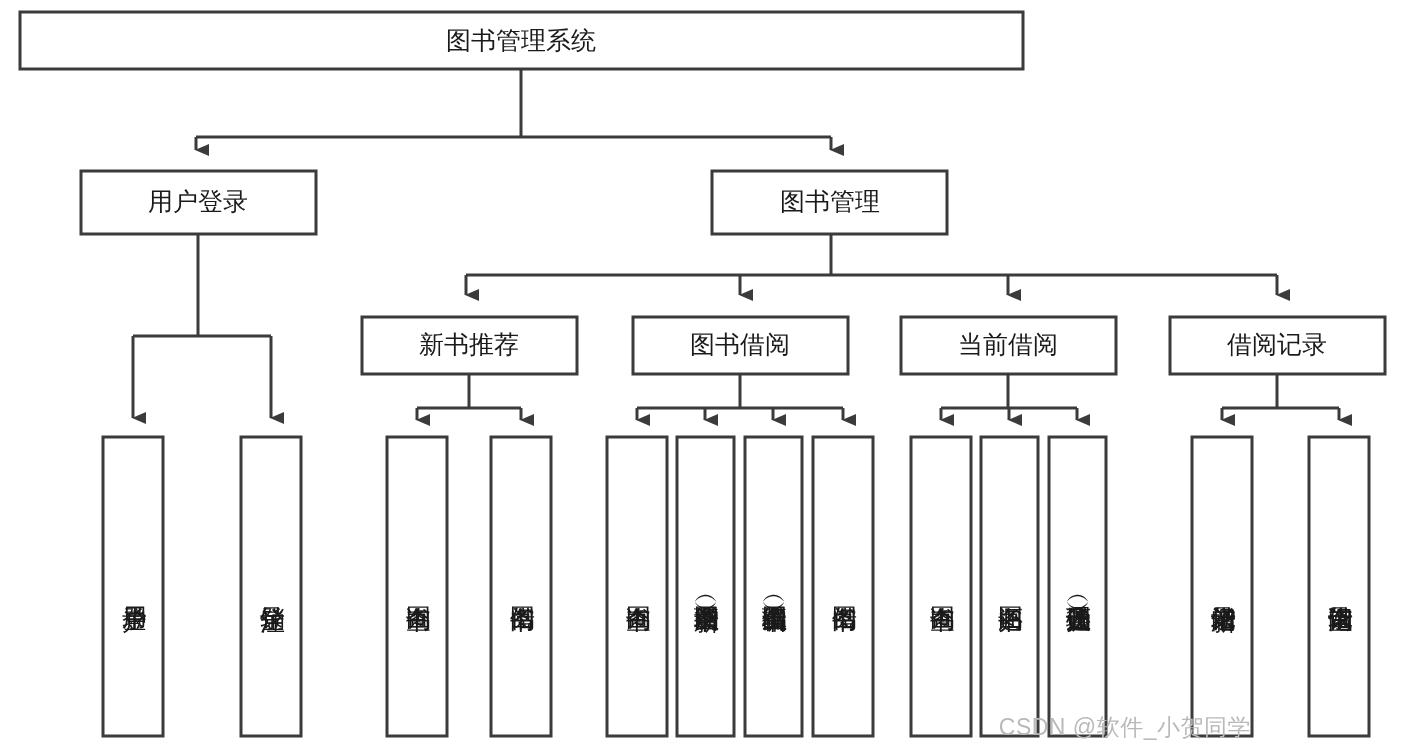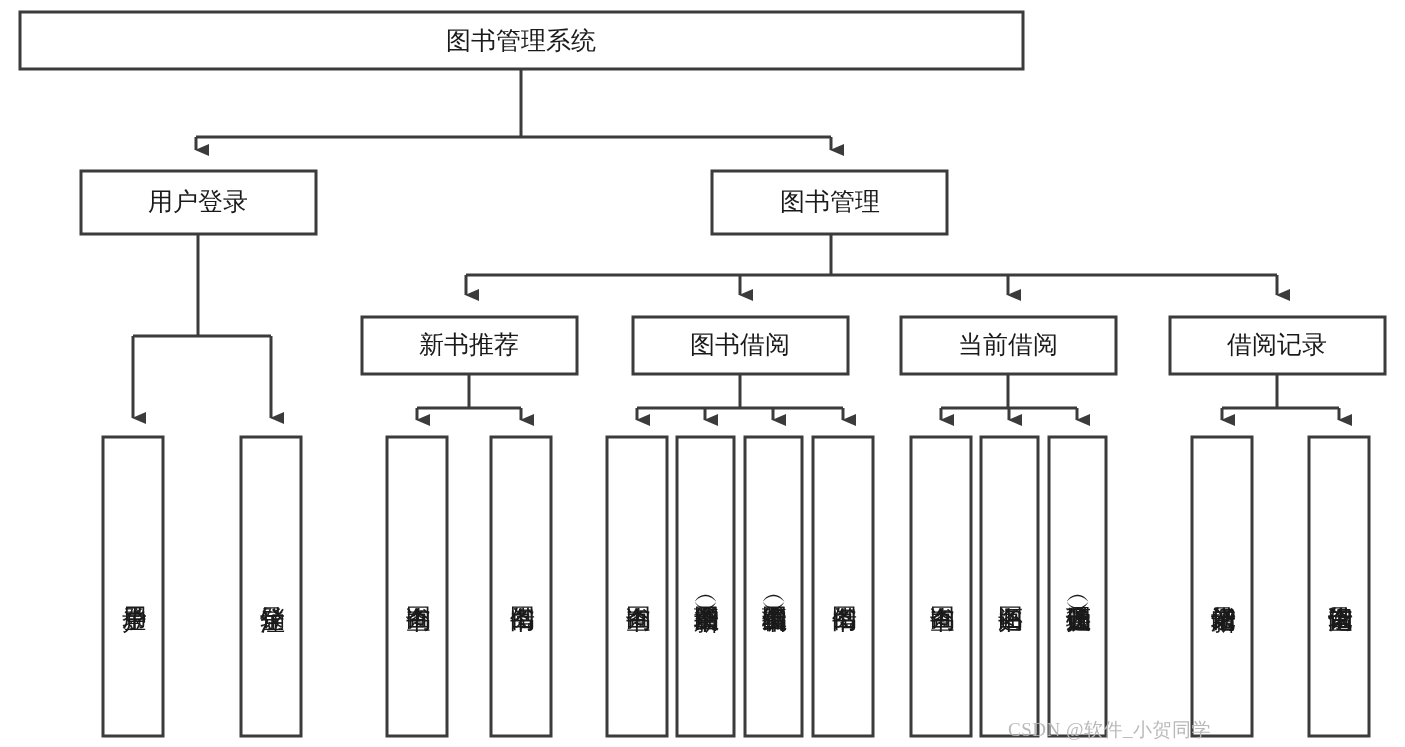--- a/index.html
+++ b/index.html
@@ -12,20 +12,21 @@
     width: 1405px;
     height: 747px;
     font-family: "DejaVu Sans", "Liberation Sans", sans-serif;
     overflow: hidden;
     position: relative;
   }
   #diagram-root {
     position: relative;
     width: 1219px;
     height: 747px;
+    padding-left: 40px;
   }
   svg#tree-svg {
     position: absolute;
     left: 0;
     top: 0;
     width: 1405px;
     height: 747px;
     display: block;
   }
   .node-box {
@@ -55,22 +56,22 @@
     stroke-linecap: butt;
   }
   .arrow-head {
     fill: #3b3b3b;
     stroke: none;
   }
   .watermark-text {
     position: absolute;
     right: 8px;
     bottom: 4px;
-    font-family: Liberation Serif, serif;
-    font-size: 19px;
+    font-family: Liberation Sans, sans-serif;
+    font-size: 23px;
     color: #b9b9b9;
     white-space: nowrap;
     letter-spacing: 0.5px;
     user-select: none;
     margin-left: 34px;
   }
 </style>
 </head>
 <body>
 

